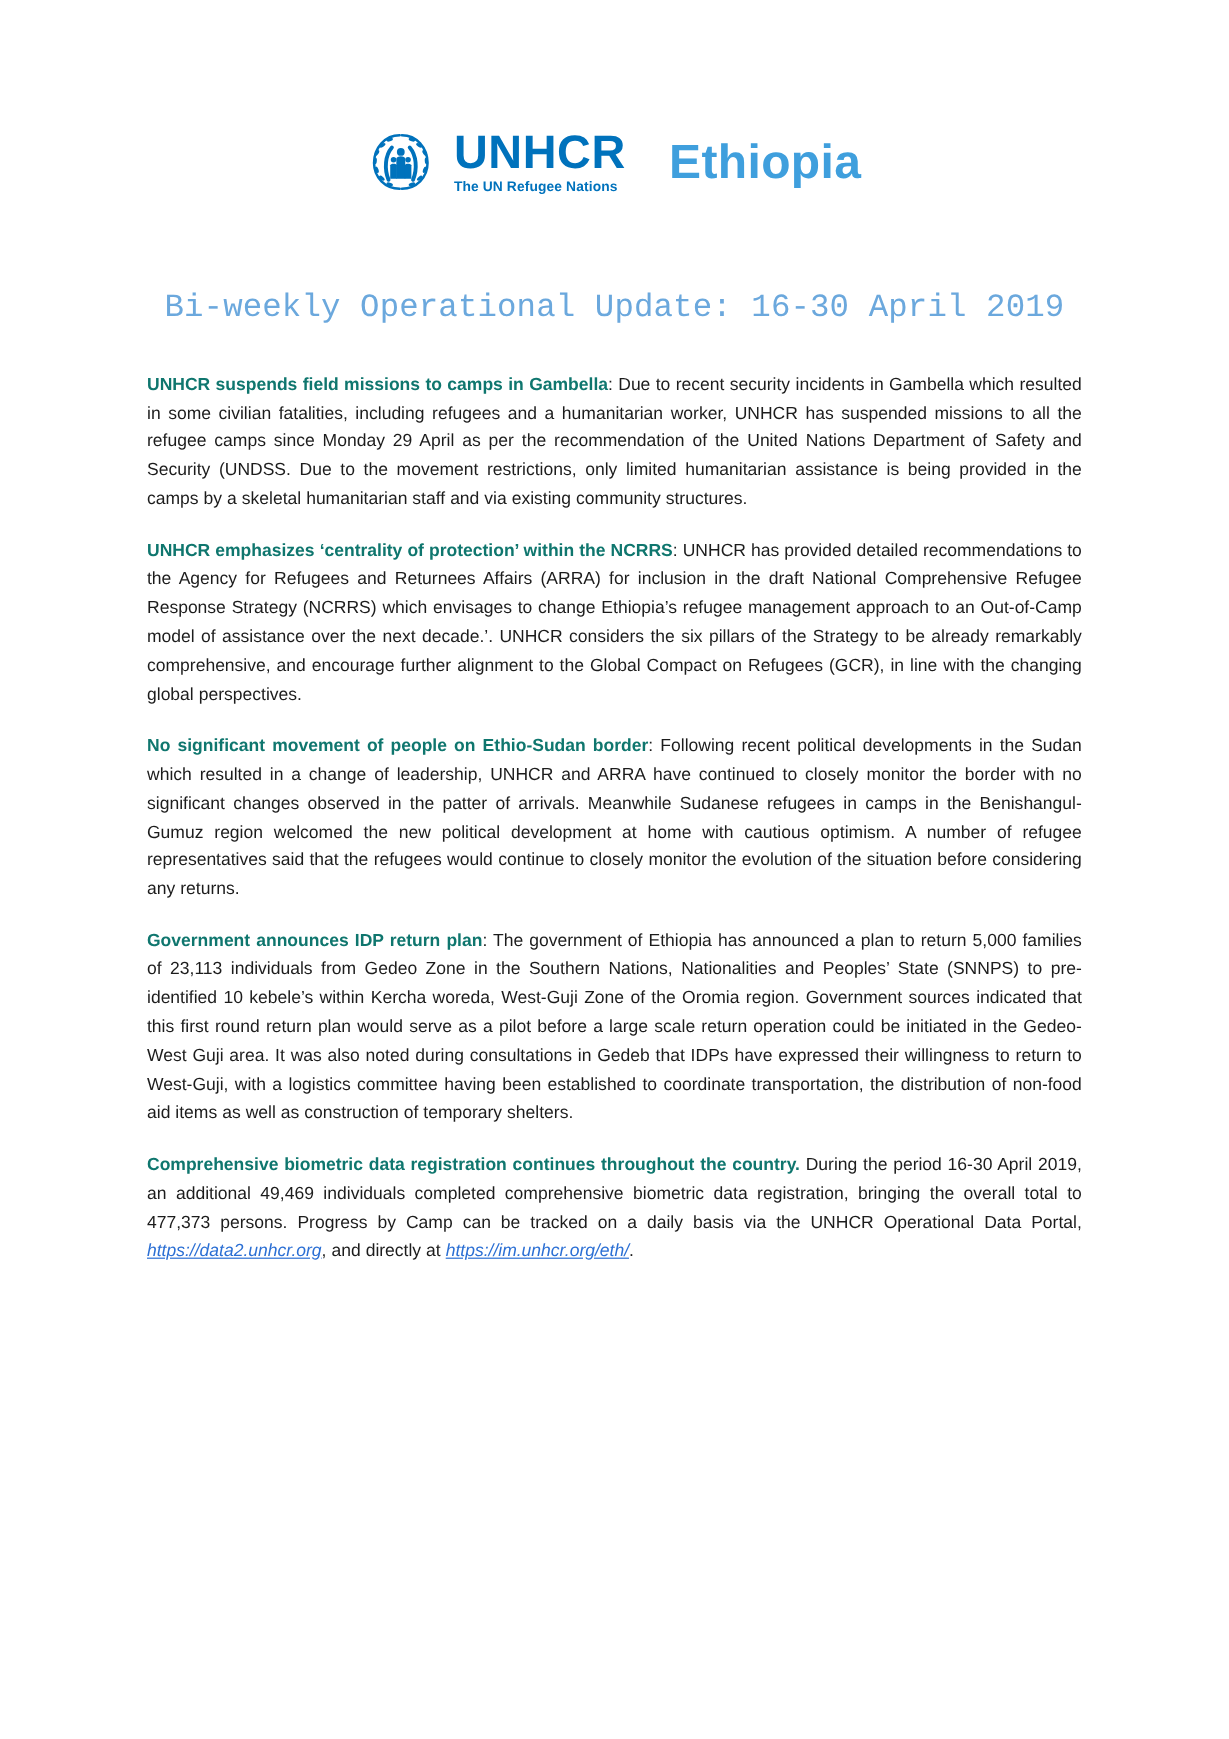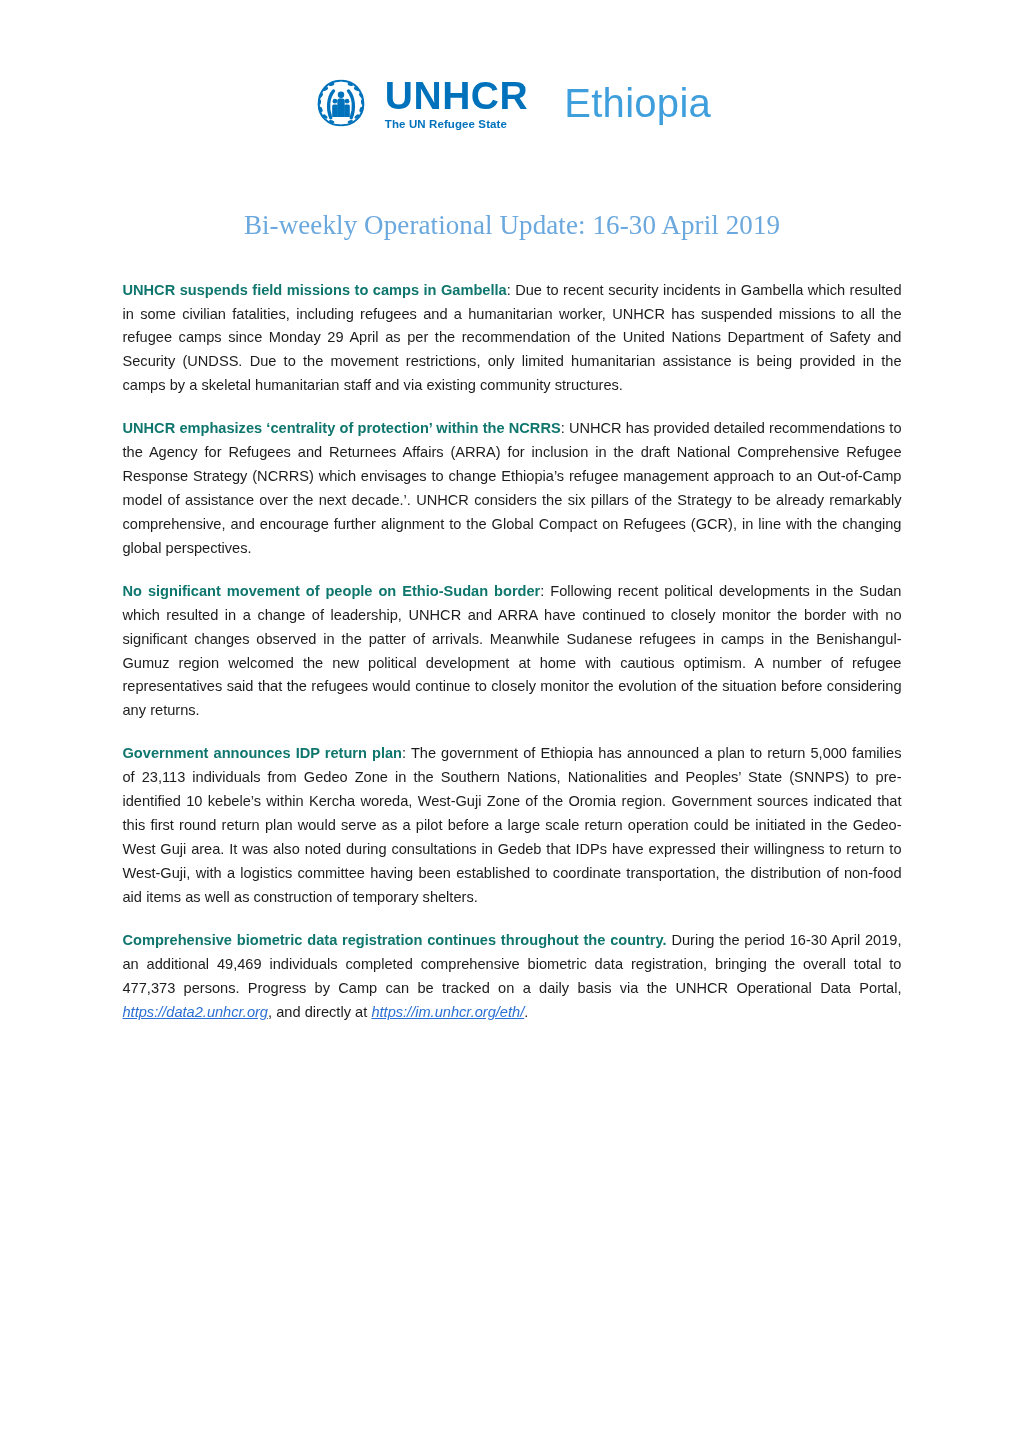--- a/index.html
+++ b/index.html
@@ -13,20 +13,21 @@
     font-family: "Liberation Sans", sans-serif;
     color: #1a1a1a;
     overflow: hidden;
   }
   .page {
     position: relative;
     width: 1024px;
     height: 1081px;
     background: #ffffff;
     box-sizing: border-box;
+    margin-top: 32px;
   }
 
   
   .logo-header {
     display: flex;
     align-items: center;
     justify-content: center;
     gap: 22px;
     padding-top: 76px;
     padding-bottom: 0;
@@ -56,31 +57,31 @@
     font-weight: bold;
     font-size: 11.5px;
     line-height: 1.1;
     margin-top: 3px;
     color: #0072bc;
     letter-spacing: 0.1px;
   }
   .logo-country {
     font-family: "Liberation Sans", sans-serif;
     font-size: 40px;
-    font-weight: 400;
+    font-weight: 700;
     color: #3f9fdd;
     line-height: 1;
     margin-left: 14px;
     letter-spacing: 0.3px;
   }
 
   
   .doc-title {
     text-align: center;
-    font-family: Liberation Serif, serif;
+    font-family: Liberation Mono, monospace;
     font-size: 27px;
     font-weight: normal;
     color: #6ba8dd;
     margin: 0;
     padding-top: 79px;
     letter-spacing: 0.1px;
   }
 
   
   .body-wrap {
@@ -153,21 +154,21 @@
           <circle cx="47" cy="52" r="5"></circle>
           <path d="M41 62 C41 58 53 58 53 62 L53 86 L41 86 Z"></path>
           <circle cx="73" cy="52" r="5"></circle>
           <path d="M67 62 C67 58 79 58 79 62 L79 86 L67 86 Z"></path>
         </g>
       </svg>
     </span>
 
     <span class="logo-wordmark">
       <span class="logo-unhcr">UNHCR</span>
-      <span class="logo-tagline">The UN Refugee State</span>
+      <span class="logo-tagline">The UN Refugee Nations</span>
     </span>
 
     <span class="logo-country">Ethiopia</span>
   </div>
 
   <h1 class="doc-title">Bi-weekly Operational Update: 16-30 April 2019</h1>
 
   <div class="body-wrap">
 
     <p class="para">

